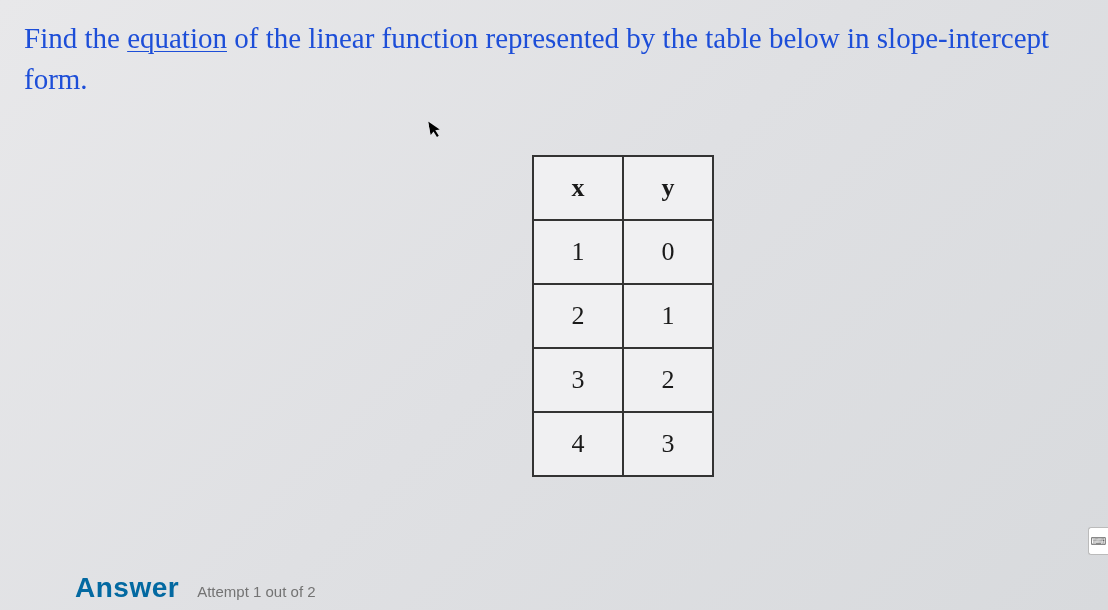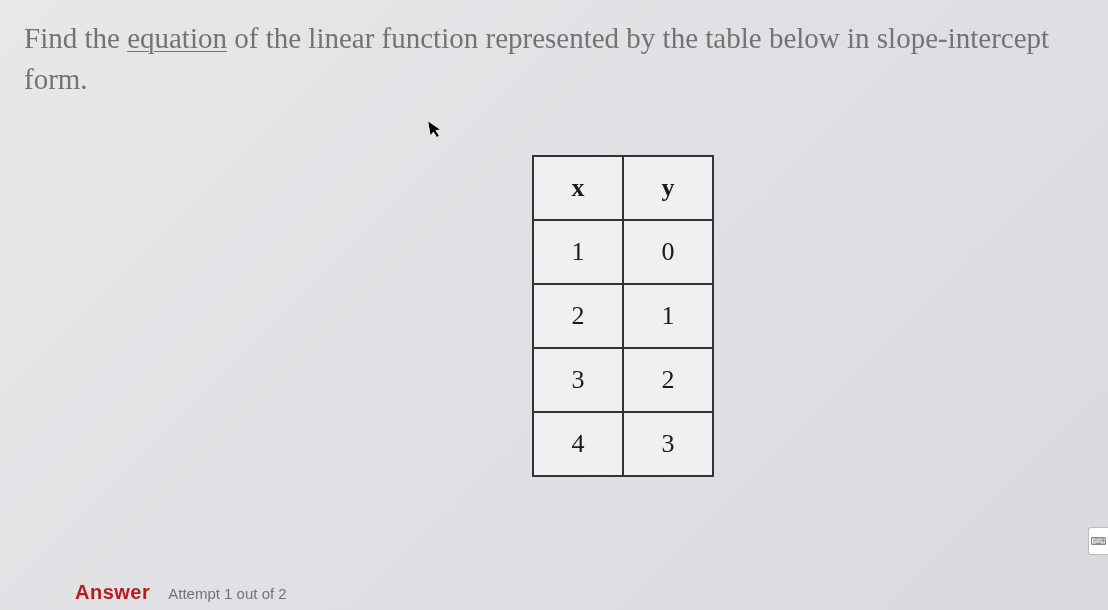--- a/index.html
+++ b/index.html
@@ -13,21 +13,21 @@
       background: linear-gradient(135deg, #e8e8ea 0%, #dfe0e3 50%, #d8dadd 100%);
       font-family: Georgia, 'Times New Roman', serif;
       color: #1a1a1a;
       position: relative;
       overflow: hidden;
     }
     .question-text {
       padding: 18px 24px 0 24px;
       font-size: 29px;
       line-height: 1.4;
-      color: #737373;
+      color: #1d4ed8;
     }
     .underline {
       text-decoration: underline;
       text-decoration-thickness: 1px;
       text-underline-offset: 3px;
     }
     .cursor {
       position: absolute;
       left: 430px;
       top: 120px;
@@ -58,22 +58,22 @@
       position: absolute;
       bottom: 6px;
       left: 75px;
       display: flex;
       align-items: baseline;
       gap: 18px;
     }
     .answer-label {
       font-family: Verdana, Geneva, sans-serif;
       font-weight: bold;
-      font-size: 20px;
-      color: #b91c1c;
+      font-size: 28px;
+      color: #0369a1;
       letter-spacing: 0.5px;
     }
     .attempt-text {
       font-family: Verdana, Geneva, sans-serif;
       font-size: 15px;
       color: #737373;
     }
     .keyboard-icon {
       position: absolute;
       right: 0;

